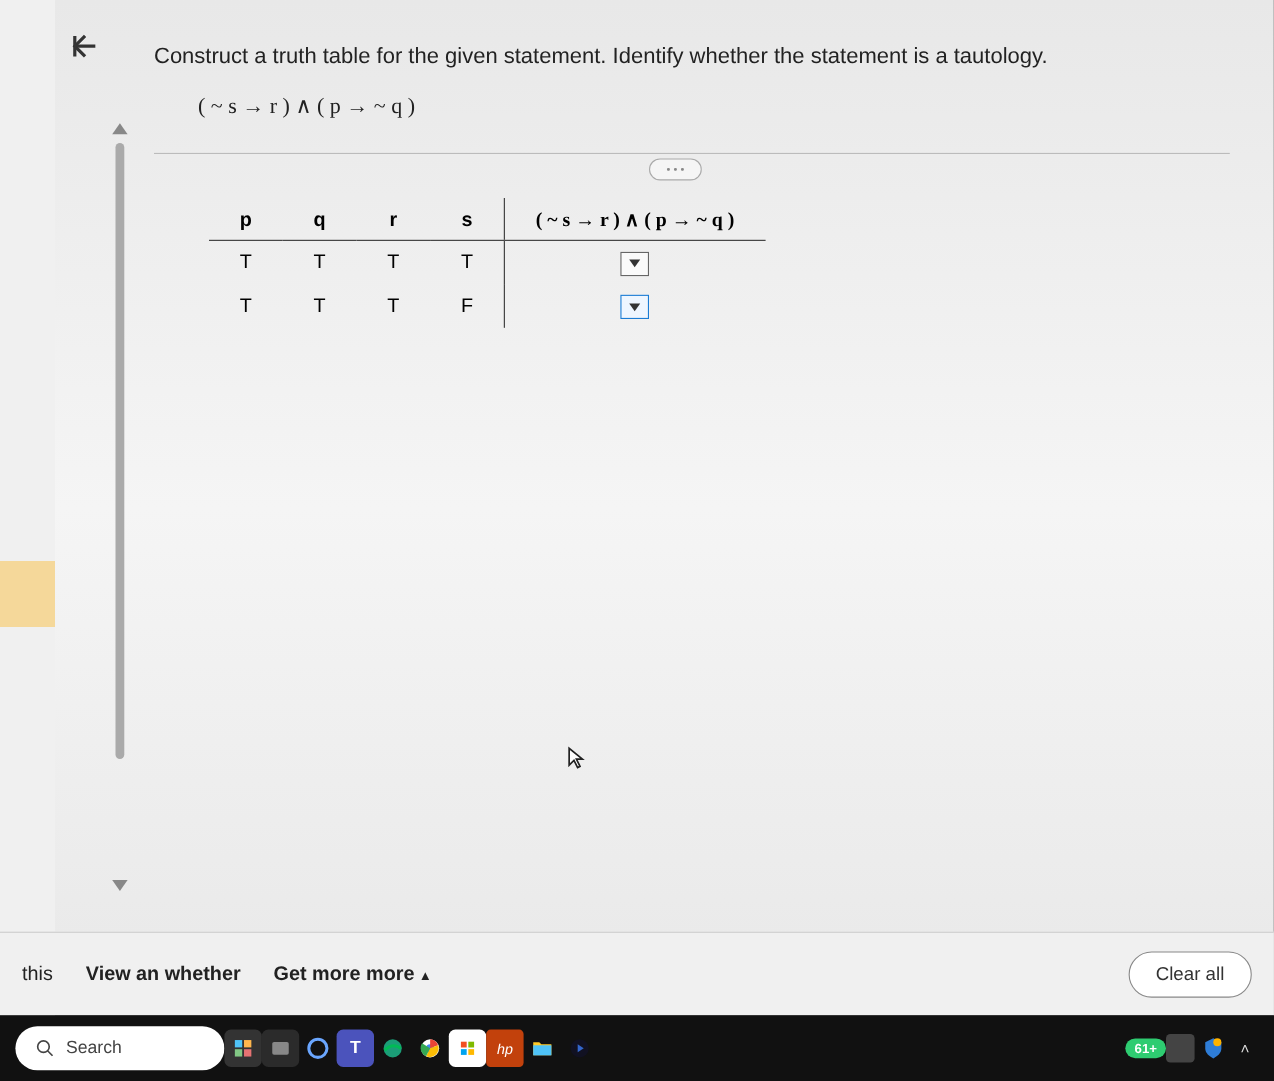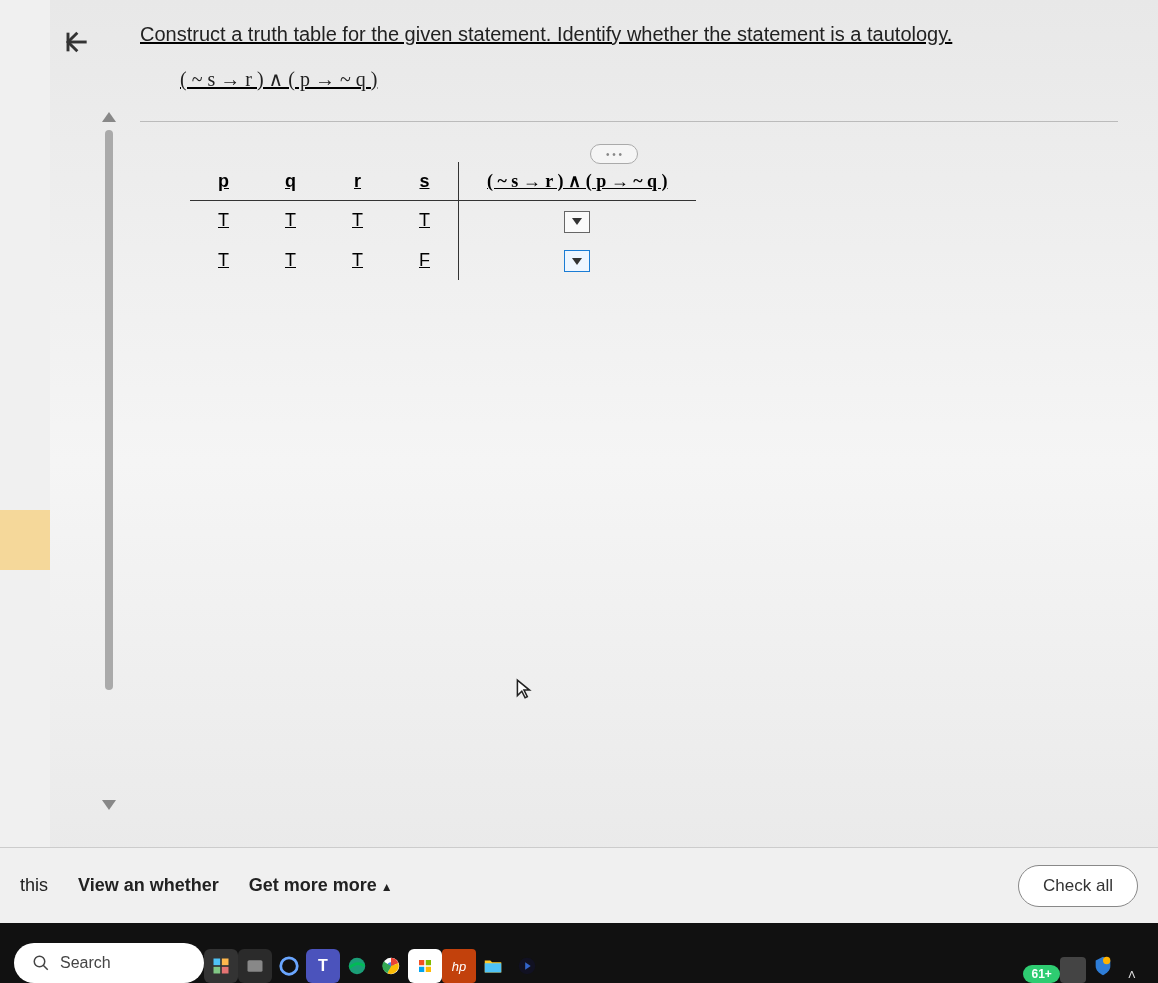--- a/index.html
+++ b/index.html
@@ -68,23 +68,22 @@
   position: absolute;
   top: 800px;
   left: 102px;
   width: 0; height: 0;
   border-left: 7px solid transparent;
   border-right: 7px solid transparent;
   border-top: 10px solid #888;
 }
 .main {
   flex: 1;
-  padding: 20px 40px 20px 90px;
+  padding: 37px 40px 20px 90px;
   position: relative;
-  text-decoration: underline;
 }
 .prompt {
   font-size: 20px;
   color: #222;
   margin-bottom: 18px;
   line-height: 1.45;
 }
 .formula {
   font-size: 20px;
   color: #222;
@@ -198,21 +197,21 @@
   border: none;
   font-weight: bold;
 }
 .carat { font-size: 12px; margin-left: 4px; }
 .taskbar {
   position: absolute;
   left: 0; right: 0; bottom: 0;
   height: 60px;
   background: #111;
   display: flex;
-  align-items: flex-end;
+  align-items: center;
   padding: 0 14px;
 }
 .search-pill {
   display: flex;
   align-items: center;
   gap: 10px;
   background: #fff;
   border-radius: 22px;
   padding: 8px 18px;
   width: 190px;
@@ -316,21 +315,21 @@
   </div>
 </div>
 
 <div class="footer-bar">
   <span class="footer-link plain">this</span>
   <span class="footer-link">View an whether</span>
   <span class="footer-link">
     <span>Get more more</span><span class="carat">▲</span>
   </span>
   <span class="footer-spacer"></span>
-  <button class="btn">Check all</button>
+  <button class="btn">Clear all</button>
 </div>
 
 <div class="taskbar">
   <div class="search-pill">
     <svg viewBox="0 0 24 24" fill="none" stroke="#444" stroke-width="2">
       <circle cx="10" cy="10" r="7"></circle>
       <line x1="15" y1="15" x2="21" y2="21"></line>
     </svg>
     <span class="search-text">Search</span>
   </div>

